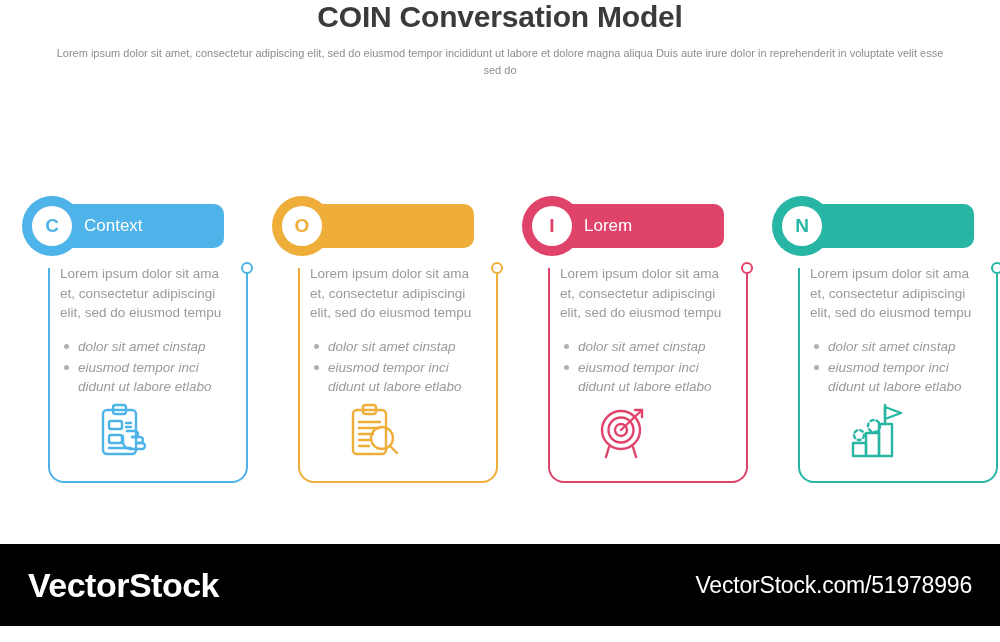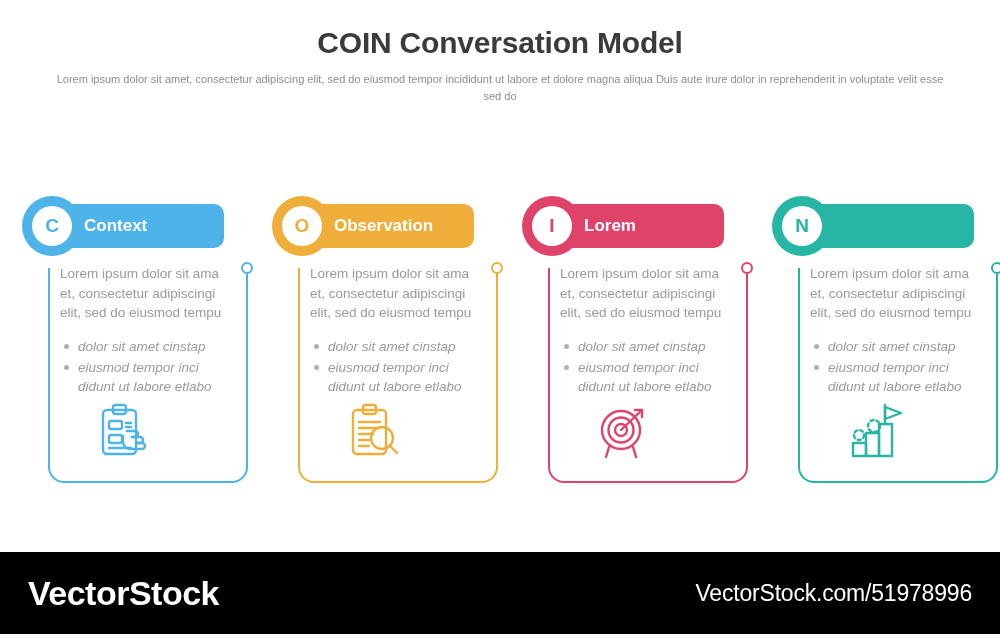--- a/index.html
+++ b/index.html
@@ -10,21 +10,20 @@
     width: 1000px;
     height: 642px;
     background: #ffffff;
     font-family: "Liberation Sans", sans-serif;
     overflow: hidden;
     position: relative;
   }
 
   
   .page-header {
-    padding-top: 26px;
     text-align: center;
   }
   .page-title {
     font-size: 30px;
     font-weight: bold;
     color: #3b3b3b;
     letter-spacing: -0.2px;
     margin: 0 0 12px 0;
     line-height: 1.1;
   }
@@ -68,21 +67,21 @@
     height: 44px;
     border-radius: 10px;
   }
   .head-label {
     position: absolute;
     left: 62px;
     top: 8px;
     height: 36px;
     line-height: 44px;
     font-size: 17px;
-    font-weight: bold;
+    font-weight: normal;
     color: #ffffff;
     white-space: nowrap;
   }
   .head-badge {
     position: absolute;
     left: 0px;
     top: 0px;
     width: 60px;
     height: 60px;
     border-radius: 50%;
@@ -175,21 +174,21 @@
     width: 250px;
     display: flex;
     justify-content: center;
   }
   .card-icon svg { display: block; }
 
   
   .footer {
     position: absolute;
     left: 0;
-    bottom: 8px;
+    bottom: 16px;
     width: 1000px;
     height: 82px;
     background: #000000;
   }
   .footer-brand {
     position: absolute;
     left: 28px;
     top: 50%;
     transform: translateY(-50%);
     color: #ffffff;
@@ -247,21 +246,20 @@
         <path d="M30 29 h8 a3 3 0 0 1 0 6 h-3"></path>
         <path d="M35 35 h8 a3 3 0 0 1 0 6 h-3"></path>
         <path d="M40 41 h5 a3 3 0 0 1 0 6 h-12 a7 7 0 0 1 -7 -7 v-6"></path>
       </svg>
     </div>
   </div>
 
   <div class="card">
     <div class="card-head">
       <div class="head-bar" style="background:#EFAE3A"></div>
-      <div class="head-label">Observation</div>
       <div class="head-badge" style="background:#EFAE3A">
         <div class="head-badge-inner" style="color:#EFAE3A">O</div>
       </div>
     </div>
     <div class="card-frame" style="border-color:#EFAE3A; color:#EFAE3A">
       <span class="frame-dot"></span>
     </div>
     <div class="card-body">
       <p class="card-desc">Lorem ipsum dolor sit ama et, consectetur adipiscingi elit, sed do eiusmod tempu</p>
       <ul class="card-list">

